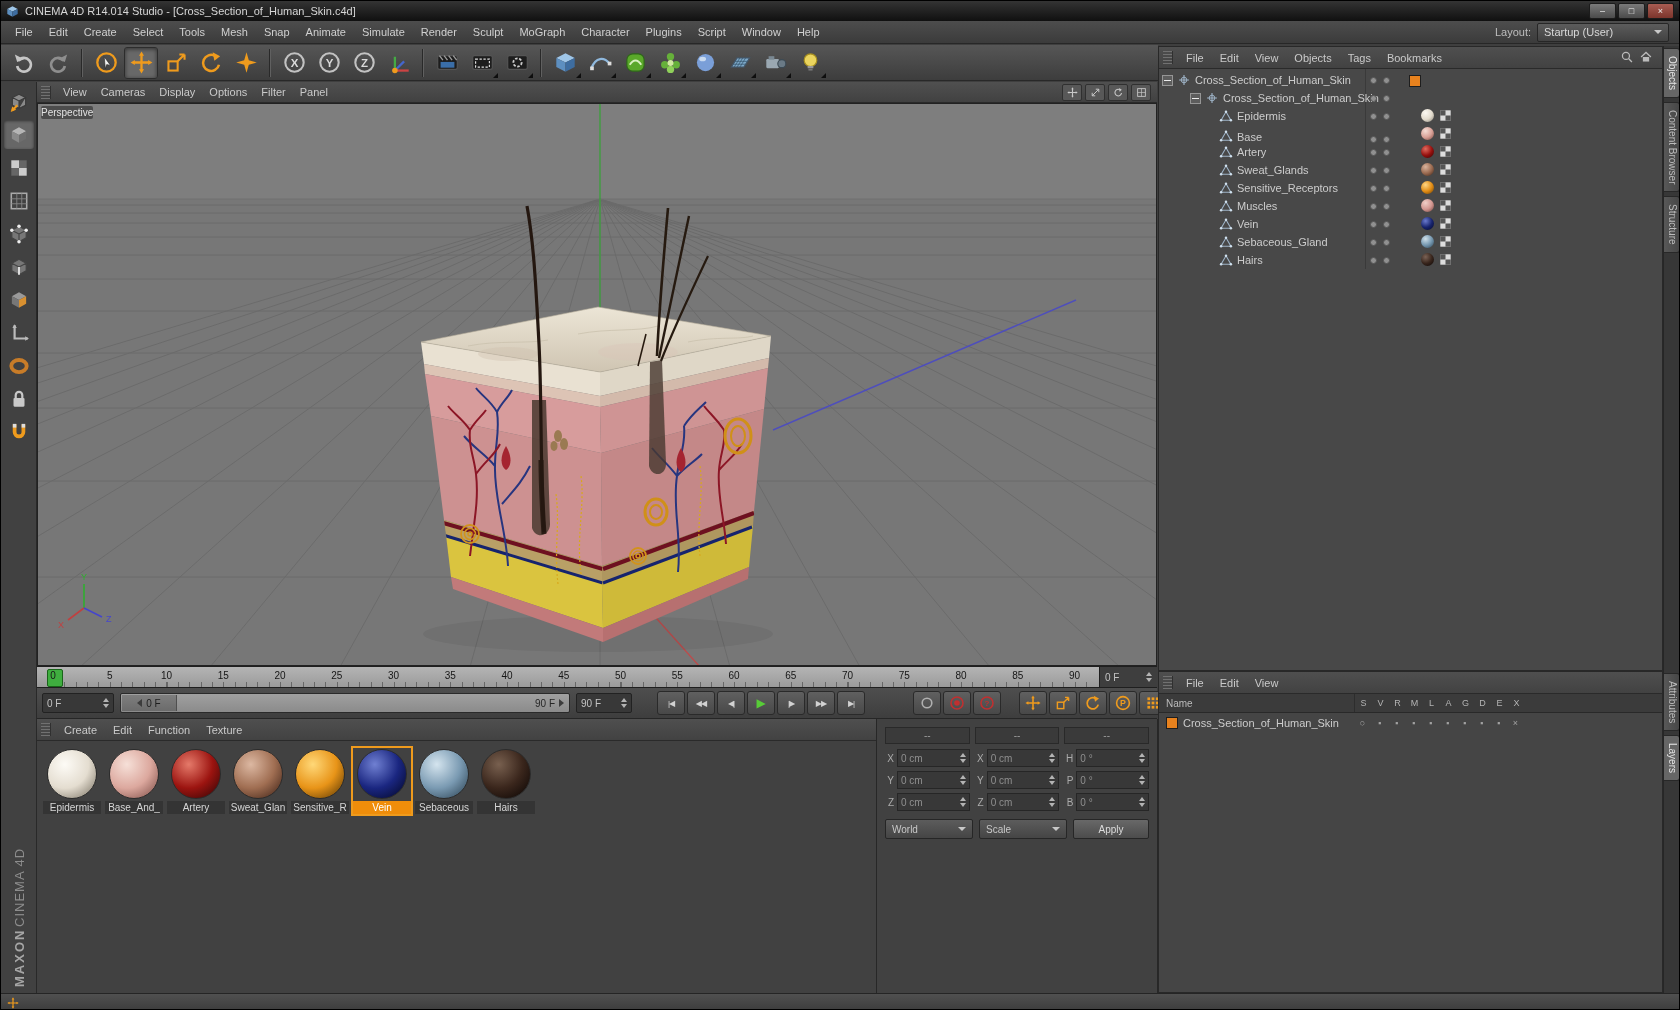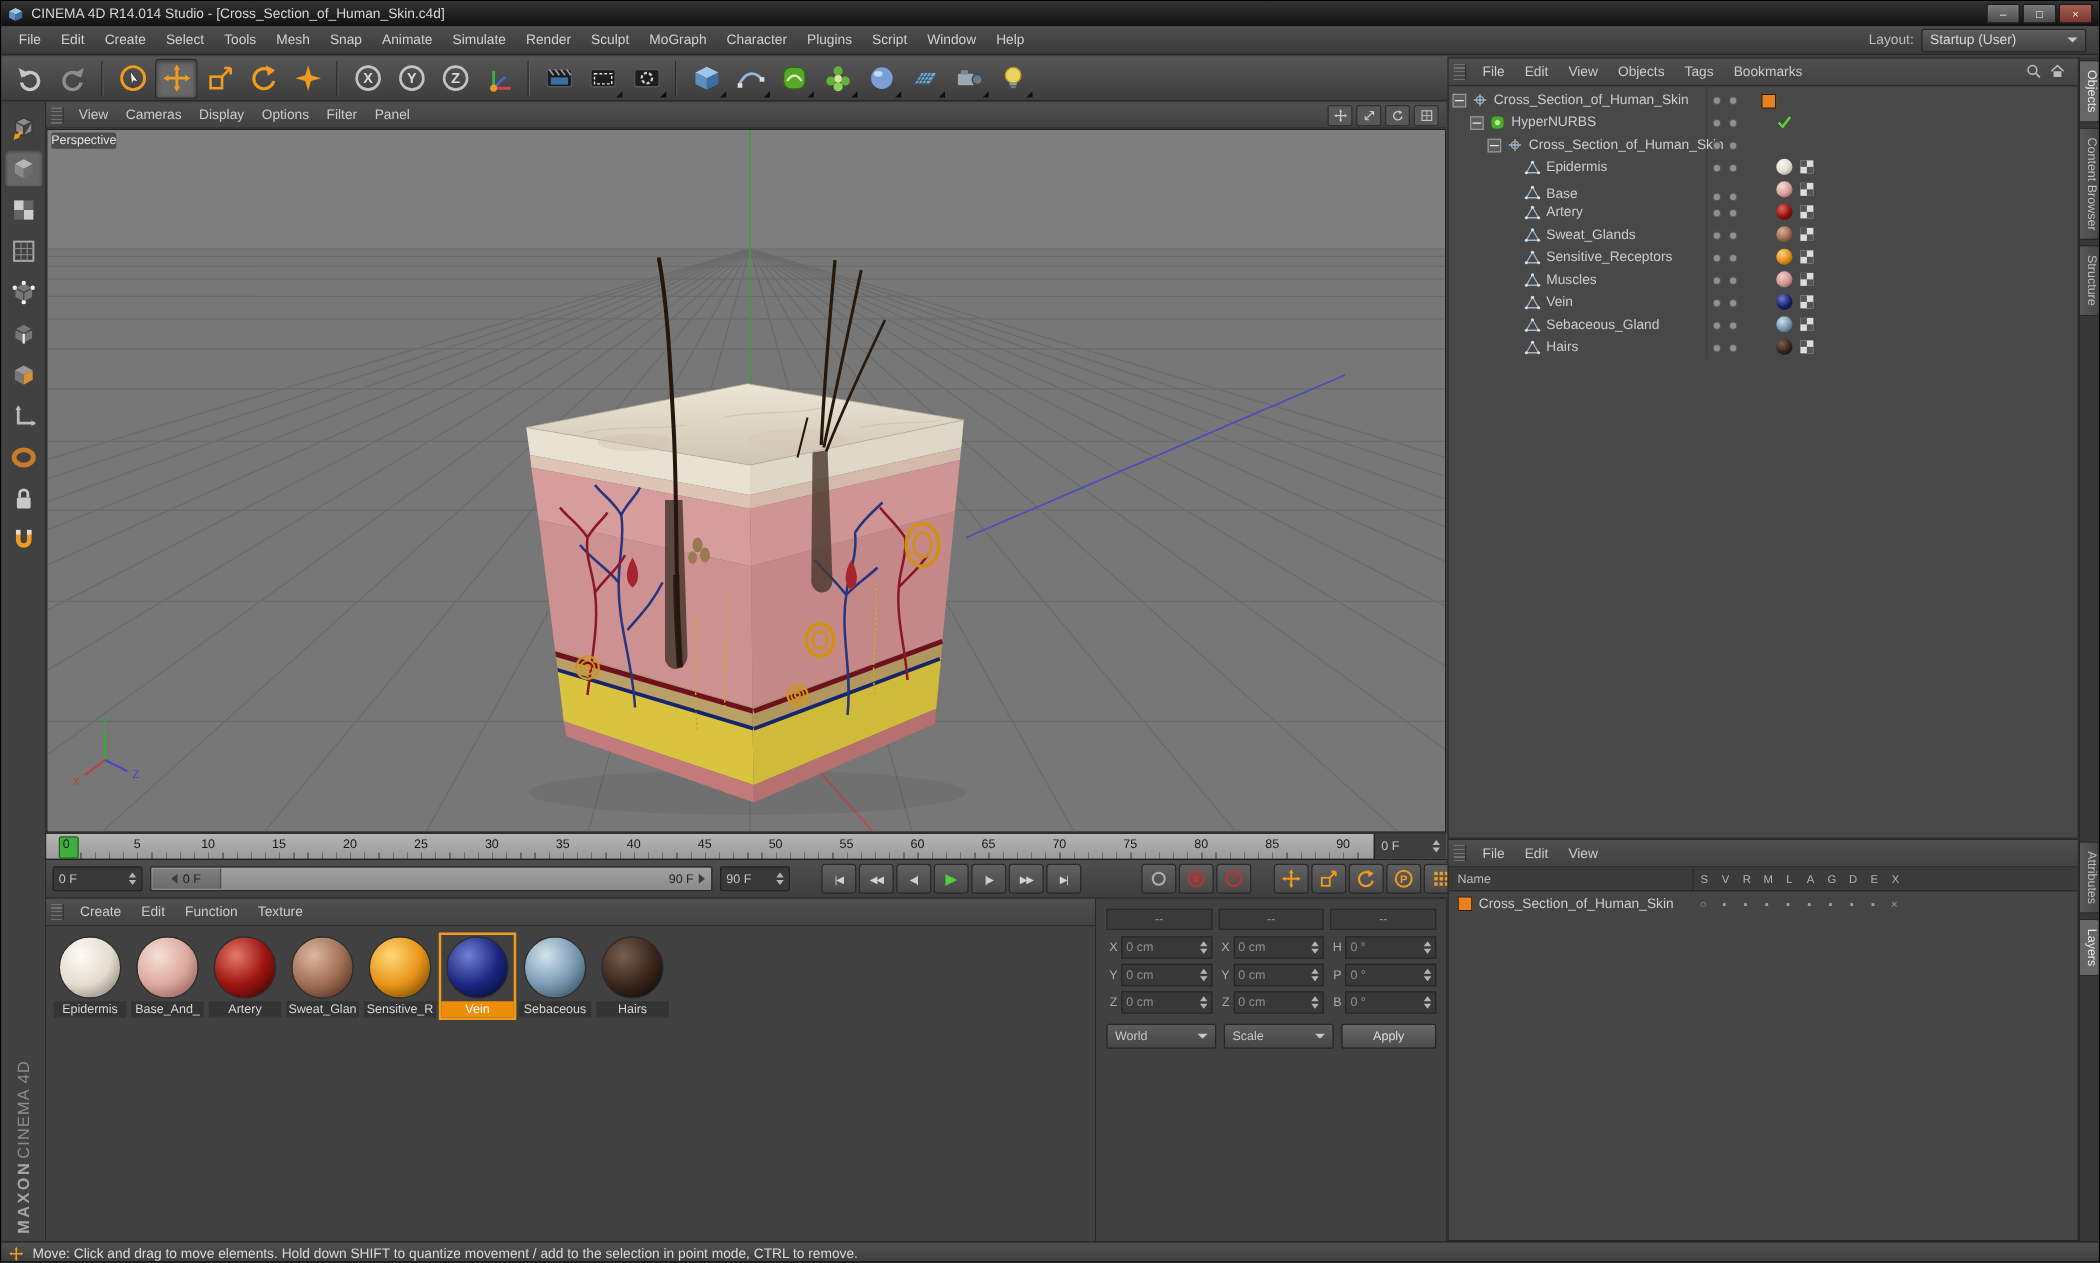--- a/index.html
+++ b/index.html
@@ -926,39 +926,20 @@
               <circle cx="10" cy="10" r="4" fill="none" stroke="#9fb4c8" stroke-width="1.4"></circle>
             </svg>
           </span>
           <span>Cross_Section_of_Human_Skin</span>
           <span class="om-dots">
             <span class="om-dot"></span>
             <span class="om-dot"></span>
           </span>
           <span class="om-tag" style="left: 250px; top: 4px; width: 10px; height: 10px; background: rgb(232, 130, 30); border: 1px solid rgb(30, 30, 30);"></span>
         </div>
-        <div class="om-row" style="padding-left: 17px;">
-          <span class="expander"></span>
-          <span class="om-icon">
-            <svg class="ig" viewBox="0 0 20 20" xmlns="http://www.w3.org/2000/svg">
-              <rect x="2.5" y="2.5" width="15" height="15" rx="5" fill="#4ea82e" stroke="#255a14"></rect>
-              <circle cx="10" cy="10" r="3" fill="#bfe89a"></circle>
-            </svg>
-          </span>
-          <span>HyperNURBS</span>
-          <span class="om-dots">
-            <span class="om-dot"></span>
-            <span class="om-dot"></span>
-          </span>
-          <span class="om-tag" style="left: 262px; top: 2px;">
-            <svg class="ig" viewBox="0 0 20 20" xmlns="http://www.w3.org/2000/svg">
-              <path d="M3 11 L8 16 L17 4" fill="none" stroke="#5fd03a" stroke-width="3"></path>
-            </svg>
-          </span>
-        </div>
         <div class="om-row" style="padding-left: 31px;">
           <span class="expander"></span>
           <span class="om-icon">
             <svg class="ig" viewBox="0 0 20 20" xmlns="http://www.w3.org/2000/svg">
               <path d="M10 3 V17 M3 10 H17" stroke="#9fb4c8" stroke-width="1.6"></path>
               <circle cx="10" cy="10" r="4" fill="none" stroke="#9fb4c8" stroke-width="1.4"></circle>
             </svg>
           </span>
           <span>Cross_Section_of_Human_Skin</span>
           <span class="om-dots">
@@ -1241,16 +1222,15 @@
       </div>
   </div>
 
   <div class="statusbar">
     <span class="st-icon" id="st-icon">
         <svg class="ig" viewBox="0 0 20 20" xmlns="http://www.w3.org/2000/svg">
           <path d="M10 3 V17 M3 10 H17" stroke="#ef9b1d" stroke-width="2"></path>
           <path d="M10 0.5 L7.8 4.2 H12.2 Z M10 19.5 L7.8 15.8 H12.2 Z M0.5 10 L4.2 7.8 V12.2 Z M19.5 10 L15.8 7.8 V12.2 Z" fill="#ef9b1d"></path>
         </svg>
       </span>
-    <span>Move: Click and drag to move elements. Hold down SHIFT to quantize movement / add to the selection in point mode, CTRL to remove.</span>
   </div>
 
 </div>
 
 </body></html>

